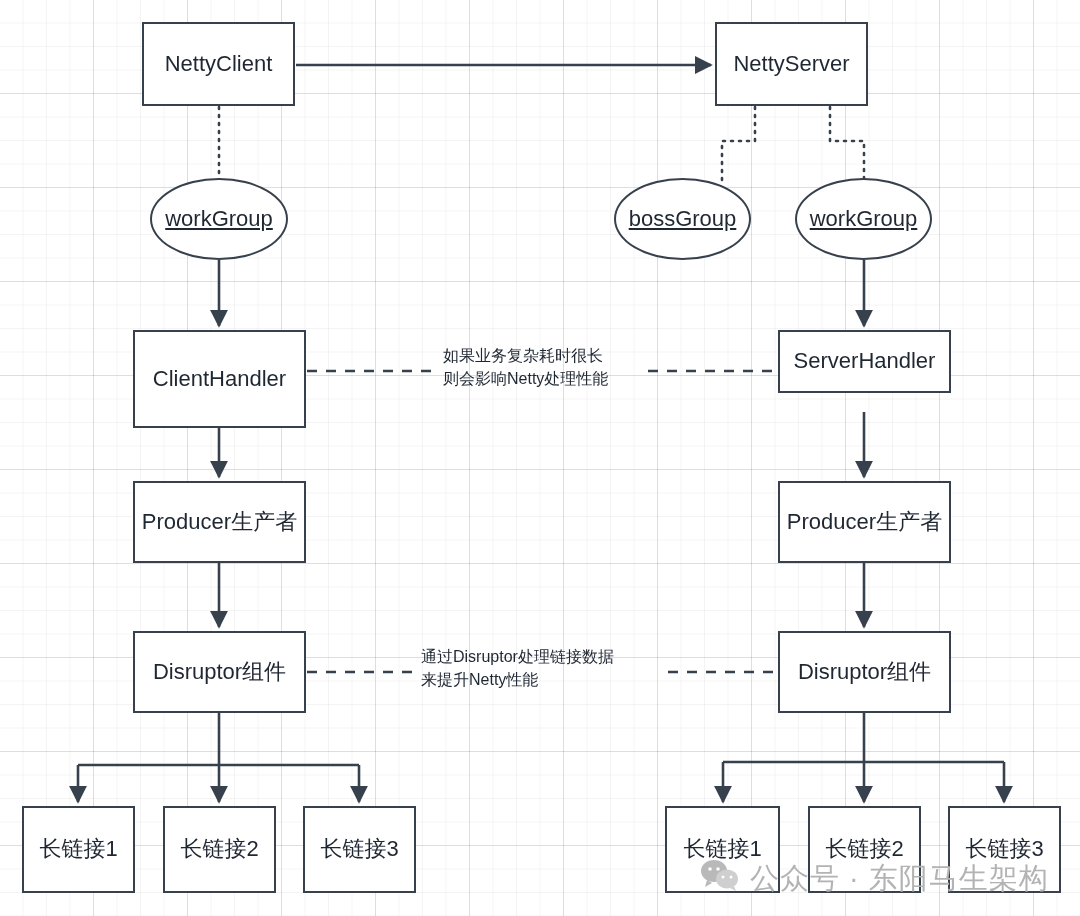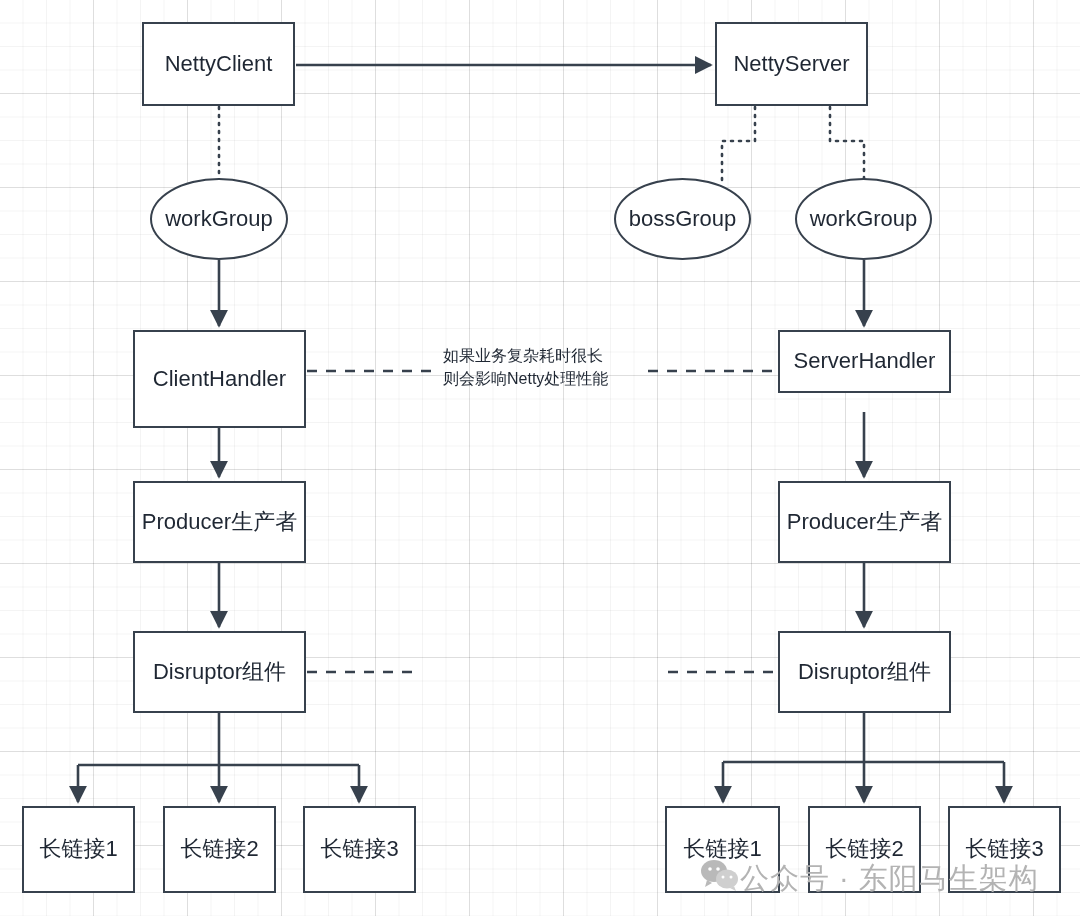--- a/index.html
+++ b/index.html
@@ -42,36 +42,38 @@
     background: #ffffff;
     border: 2px solid #37414d;
     color: #1f2733;
     font-size: 22px;
     line-height: 1.2;
     text-align: center;
     z-index: 3;
   }
   .node.ellipse {
     border-radius: 50%;
+    text-decoration: underline;
   }
   .edge-label {
     position: absolute;
     z-index: 4;
     color: #1f2733;
     font-size: 16px;
     line-height: 1.42;
     text-align: left;
     white-space: nowrap;
     background: transparent;
   }
   .watermark {
     position: absolute;
     z-index: 6;
     display: flex;
     align-items: center;
+    gap: 10px;
     color: #b3b3b3;
     font-size: 29px;
     letter-spacing: 1px;
     white-space: nowrap;
     pointer-events: none;
   }
   .watermark .wm-icon { display: block; }
 </style>
 </head>
 <body>
@@ -192,20 +194,24 @@
 
   <div class="node" style="left:948px; top:806px; width:113px; height:87px;">
     <span>长链接3</span>
   </div>
 
   <div class="edge-label" style="left:443px; top:345px;">
     <div>如果业务复杂耗时很长</div>
     <div>则会影响Netty处理性能</div>
   </div>
 
+  <div class="edge-label" style="left:421px; top:646px;">
+    <div>通过Disruptor处理链接数据</div>
+    <div>来提升Netty性能</div>
+  </div>
 
   <div class="watermark" style="left:700px; top:858px;">
     <span class="wm-icon">
       <svg width="40" height="34" viewBox="0 0 40 34" aria-hidden="true">
         <ellipse cx="14" cy="13" rx="13" ry="11" fill="#b9b9b9"></ellipse>
         <path d="M 7 22 L 5 29 L 12 25 Z" fill="#b9b9b9"></path>
         <circle cx="10" cy="11" r="1.8" fill="#ffffff"></circle>
         <circle cx="18" cy="11" r="1.8" fill="#ffffff"></circle>
         <ellipse cx="27" cy="21" rx="11" ry="9.5" fill="#cfcfcf"></ellipse>
         <path d="M 34 28 L 36 33 L 30 30 Z" fill="#cfcfcf"></path>

